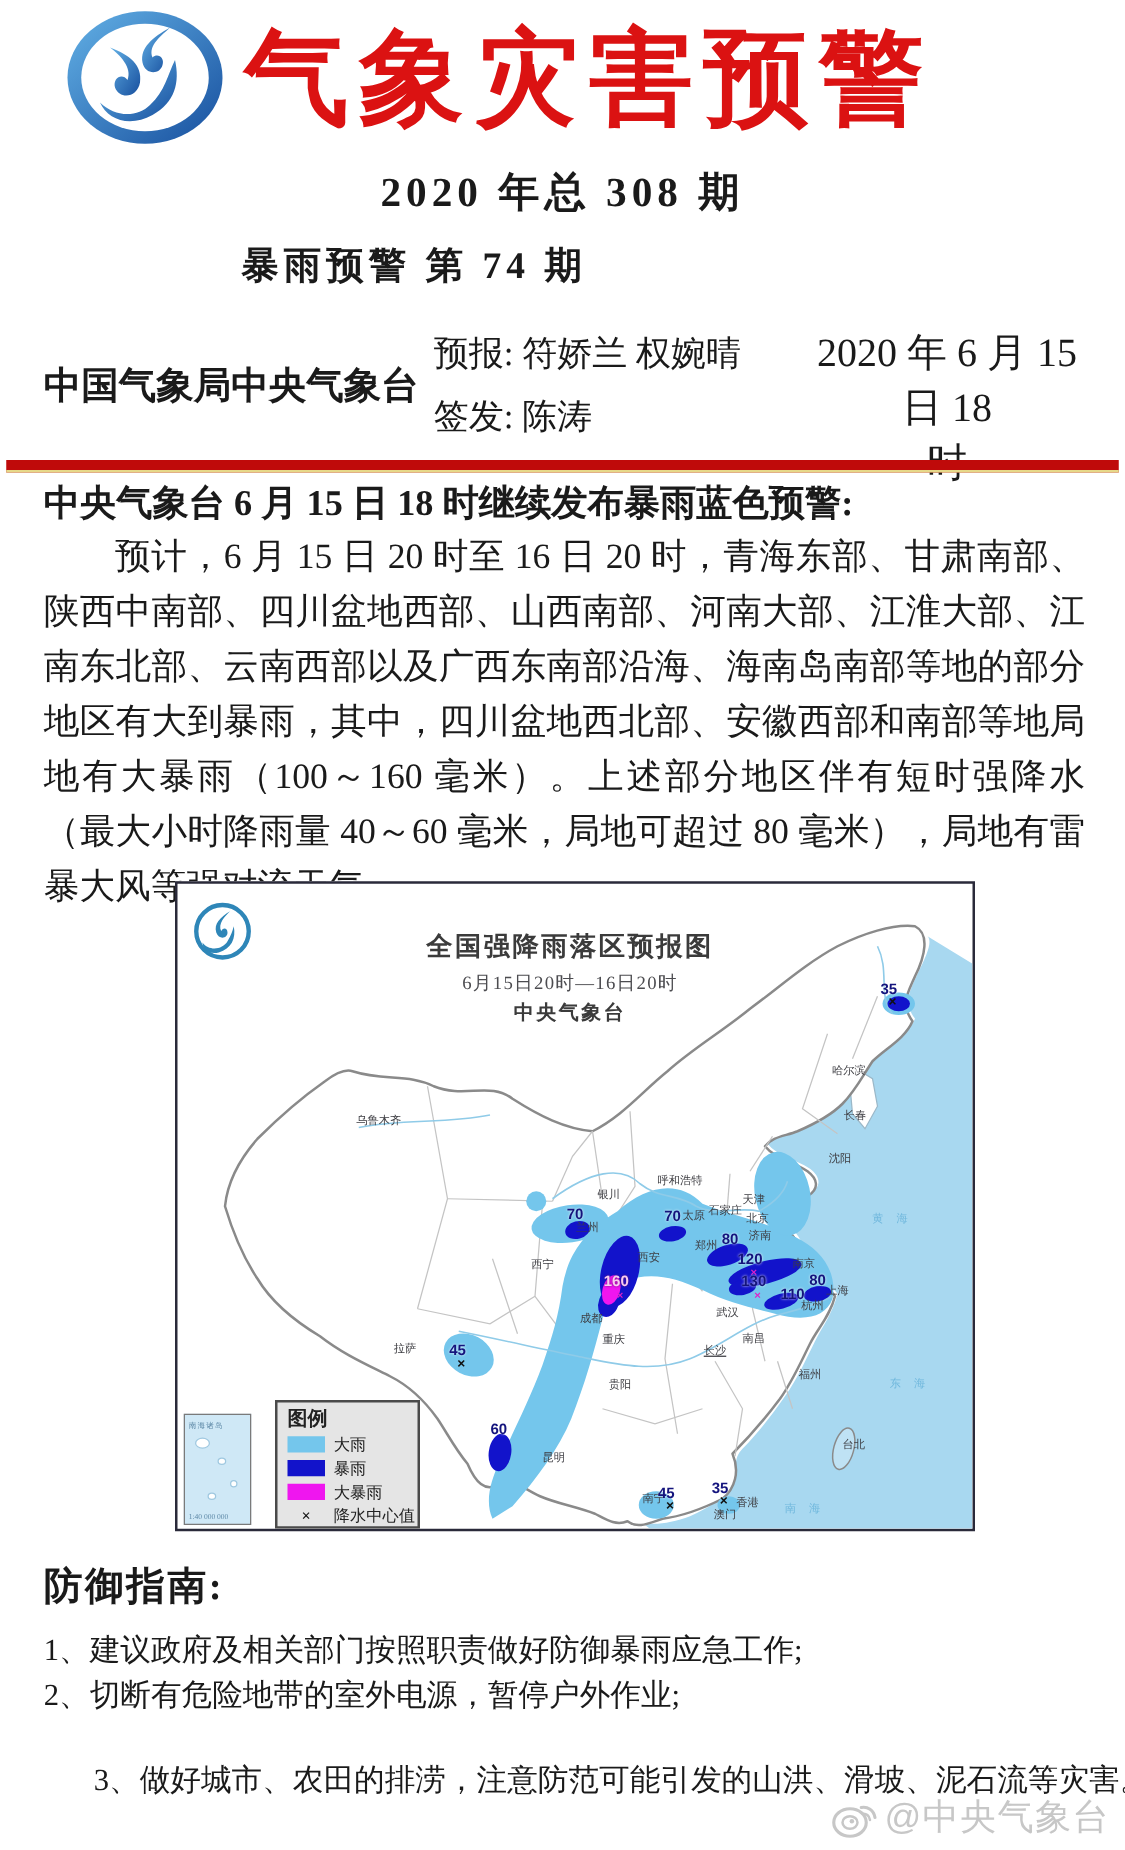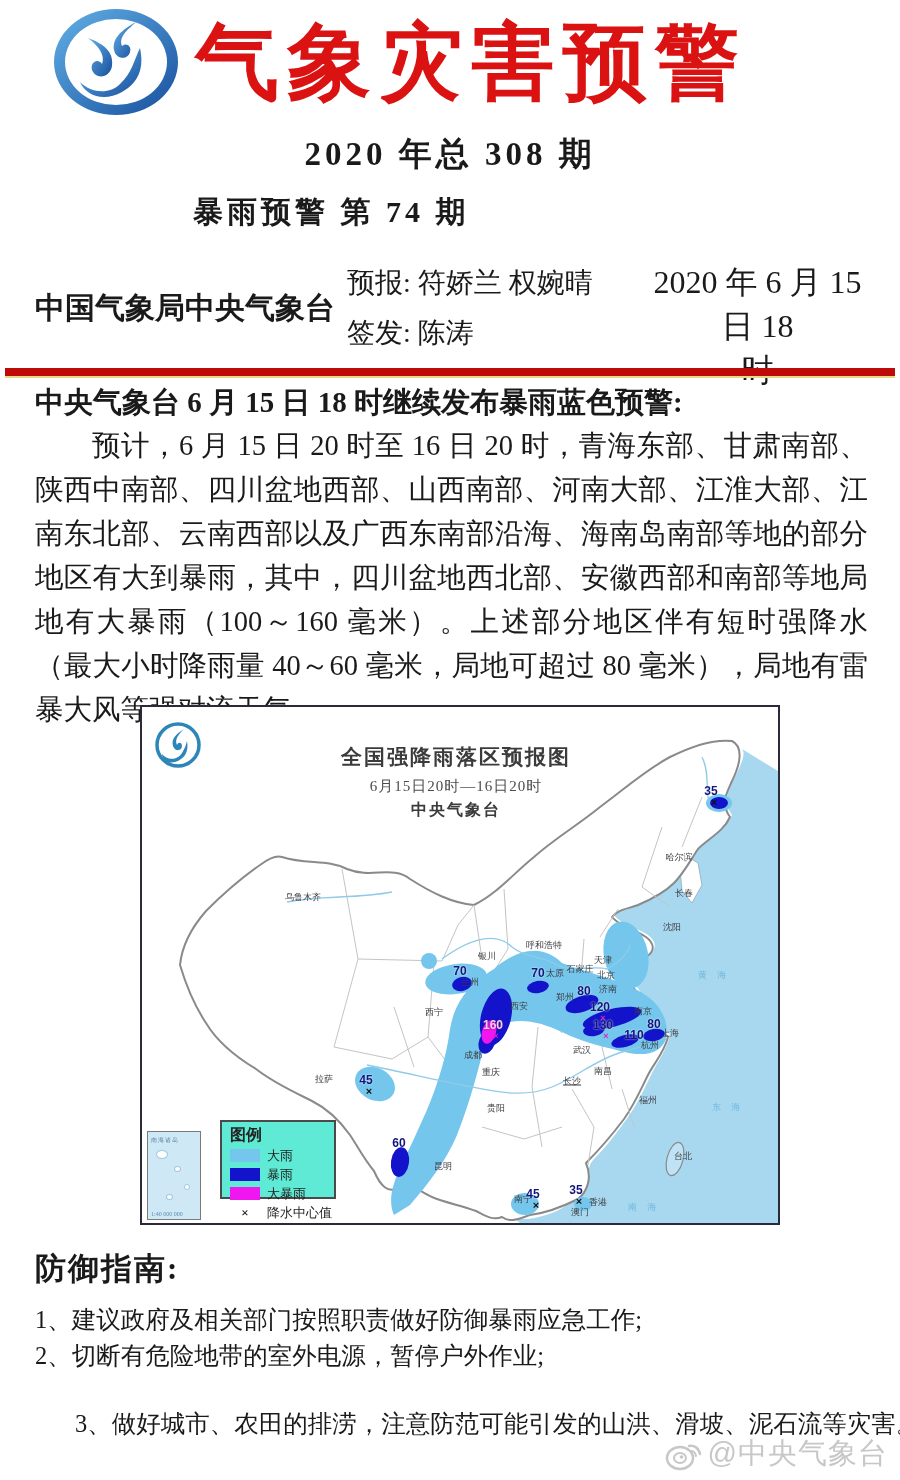--- a/index.html
+++ b/index.html
@@ -36,21 +36,21 @@
   .map{position:absolute;left:140px;top:705px;width:640px;height:520px;
       background:#ffffff;border:2px solid #2a2a3a;box-sizing:border-box;overflow:hidden;}
   .map svg{position:absolute;left:0;top:0;}
   .map-titleblock{position:absolute;left:164px;top:36px;width:300px;text-align:center;
       font-family:"Liberation Serif",serif;}
   .map-title{font-size:21px;font-weight:bold;color:#3b3b3b;letter-spacing:2px;white-space:nowrap;}
   .map-subtitle{font-size:15px;color:#4c4c50;margin-top:6px;letter-spacing:1px;}
   .map-agency{font-size:16px;font-weight:bold;color:#3b3b3b;margin-top:4px;letter-spacing:2px;}
   .map-logo{position:absolute;left:12px;top:14px;width:48px;height:48px;}
 
-  .legend{position:absolute;left:78px;top:413px;width:116px;height:79px;background:#5eead4;
+  .legend{position:absolute;left:78px;top:413px;width:116px;height:103px;background:#e5e5e5;
       border:2px solid #4a4a4a;box-sizing:border-box;padding:3px 14px 0 8px;}
   .legend-title{font-size:16px;font-weight:bold;color:#222;}
   .legend-row{display:flex;align-items:center;height:19px;}
   .legend-swatch{width:30px;height:13px;margin-right:7px;flex:none;}
   .legend-sym{width:30px;margin-right:7px;flex:none;text-align:center;font-weight:bold;font-size:13px;color:#111;}
   .legend-label{font-size:13px;color:#222;white-space:nowrap;}
 
   .inset{position:absolute;left:5px;top:424px;width:54px;height:89px;background:#cfe8f6;
       border:1px solid #7a7a7a;box-sizing:border-box;}
   .inset .isl{position:absolute;background:#ffffff;border:1px solid #9fc8e0;border-radius:50%;}

